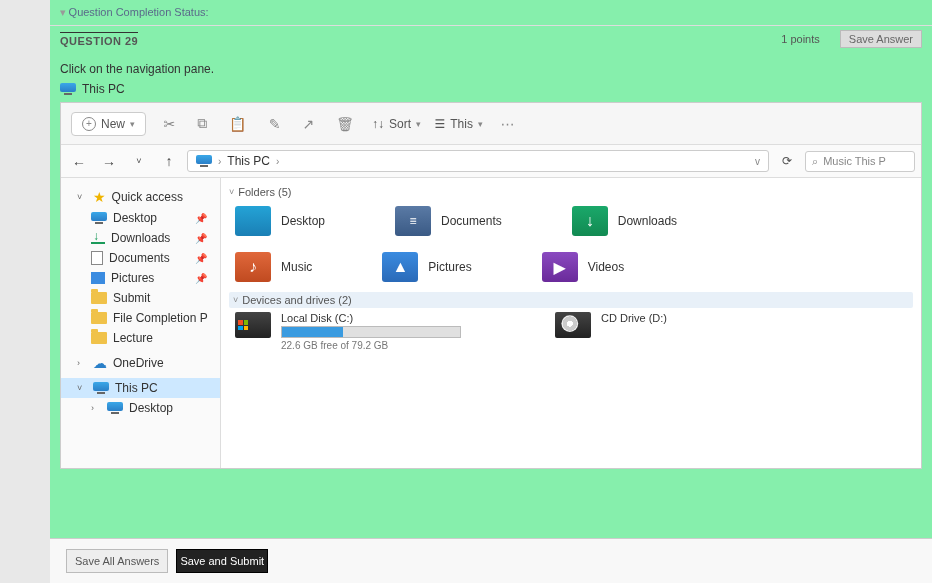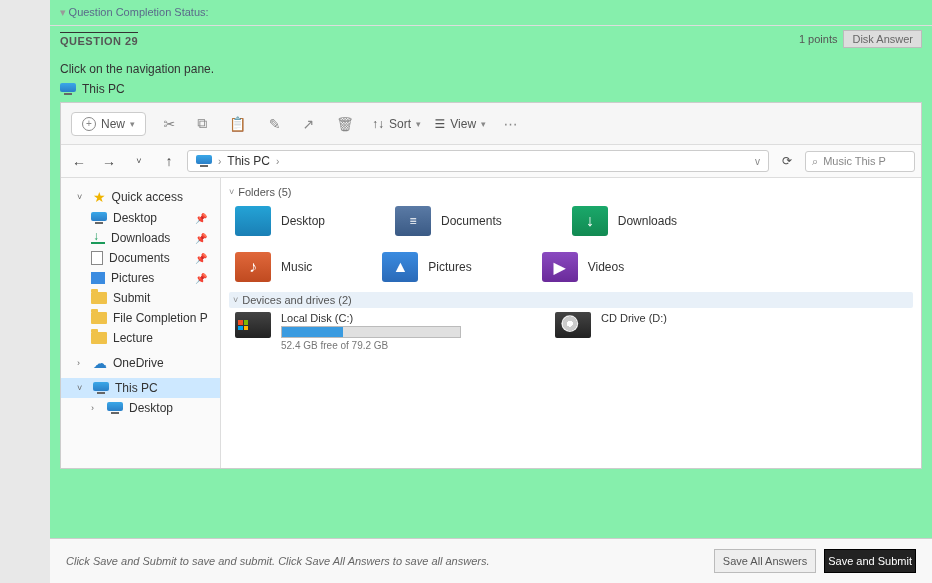--- a/index.html
+++ b/index.html
@@ -3,21 +3,21 @@
 <meta charset="utf-8">
 <style>
   * { box-sizing: border-box; font-family: "Segoe UI", Arial, sans-serif; }
   body { margin: 0; background: #e8e8e8; width: 932px; height: 583px; overflow: hidden; font-size: 12px; color: #333; }
   .page { background: #86efac; margin: 0 0 3px 50px; height: 100%; position: relative; }
   .qcs { padding: 6px 10px; color: #5a6a8a; font-size: 11px; border-bottom: 1px solid #ddd; }
   .qcs::before { content: "▾ "; color: #999; }
   .qbody { padding: 4px 10px 0 10px; position: relative; }
   .qhead { display: flex; justify-content: space-between; align-items: center; }
   .qnum { font-weight: bold; color: #555; letter-spacing: 0.5px; font-size: 11px; border-top: 1px solid #333; padding-top: 2px; display: inline-block; }
-  .pts { font-size: 11px; color: #555; display: flex; align-items: center; gap: 6px; }
+  .pts { font-size: 11px; color: #555; display: flex; align-items: center; gap: 20px; }
   .save-ans { background: #ddd; border: 1px solid #bbb; padding: 2px 8px; font-size: 11px; color: #666; }
   .instr { margin: 14px 0 6px 0; font-size: 12px; color: #333; }
   .win-title { display: flex; align-items: center; gap: 6px; margin-bottom: 6px; }
   .explorer { border: 1px solid #ccc; background: #f8f8f8; }
   .toolbar { display: flex; align-items: center; gap: 14px; padding: 8px 10px; border-bottom: 1px solid #ddd; background: #f6f6f6; }
   .tb-new { display: flex; align-items: center; gap: 5px; padding: 4px 10px; border-radius: 4px; border: 1px solid #ccc; background: #fff; color: #555; font-size: 12px; }
   .tb-new .plus { width: 14px; height: 14px; border: 1px solid #888; border-radius: 50%; display: inline-flex; align-items: center; justify-content: center; font-size: 10px; color: #888; }
   .tb-icon { color: #888; font-size: 14px; padding: 4px; }
   .tb-sort, .tb-view { display: flex; align-items: center; gap: 5px; color: #555; font-size: 12px; }
   .addrrow { display: flex; align-items: center; gap: 6px; padding: 4px 6px; border-bottom: 1px solid #ddd; background: #fafafa; }
@@ -77,21 +77,21 @@
 <body>
 
 <div class="page">
   <div class="qcs">Question Completion Status:</div>
 
   <div class="qbody">
     <div class="qhead">
       <span class="qnum">QUESTION 29</span>
       <span class="pts">
         <span>1 points</span>
-        <button class="save-ans">Disk Answer</button>
+        <button class="save-ans">Save Answer</button>
       </span>
     </div>
 
     <div class="instr">Click on the navigation pane.</div>
 
     <div class="win-title">
       <span class="mon-ico"></span>
       <span>This PC</span>
     </div>
 
@@ -109,21 +109,21 @@
         <span class="tb-icon">✎</span>
         <span class="tb-icon">↗</span>
         <span class="tb-icon">🗑</span>
         <div class="tb-sort">
           <span>↑↓</span>
           <span>Sort</span>
           <span style="font-size:9px;color:#888">▾</span>
         </div>
         <div class="tb-view">
           <span>☰</span>
-          <span>View</span>
+          <span>This</span>
           <span style="font-size:9px;color:#888">▾</span>
         </div>
         <span class="tb-icon">⋯</span>
       </div>
 
       <div class="addrrow">
         <div class="navbtn">←</div>
         <div class="navbtn">→</div>
         <div class="navbtn" style="font-size:9px">˅</div>
         <div class="navbtn">↑</div>
@@ -247,37 +247,36 @@
                     <span></span>
                     <span></span>
                     <span></span>
                   </div>
                 </div>
               <div class="drive-info">
                 <div>Local Disk (C:)</div>
                 <div class="bar">
                     <div class="fill" style="width:34%"></div>
                   </div>
-                <div class="free">52.4 GB free of 79.2 GB</div>
+                <div class="free">22.6 GB free of 79.2 GB</div>
               </div>
             </div>
             <div class="drive">
               <div class="drive-ico" style="background:linear-gradient(#444,#222)">
                   <span class="cd-ico" style="transform:scale(0.7) translate(4px,-2px)"></span>
                 </div>
               <div class="drive-info">
                   <div>CD Drive (D:)</div>
                 </div>
             </div>
           </div>
         </div>
       </div>
     </div>
   </div>
 
   <div class="footer">
-    <span class="hint">Click Save and Submit to save and submit. Click Save All Answers to save all answers.</span>
     <span class="btns">
       <button class="btn-light">Save All Answers</button>
       <button class="btn-dark">Save and Submit</button>
     </span>
   </div>
 </div>
 
 </body></html>

